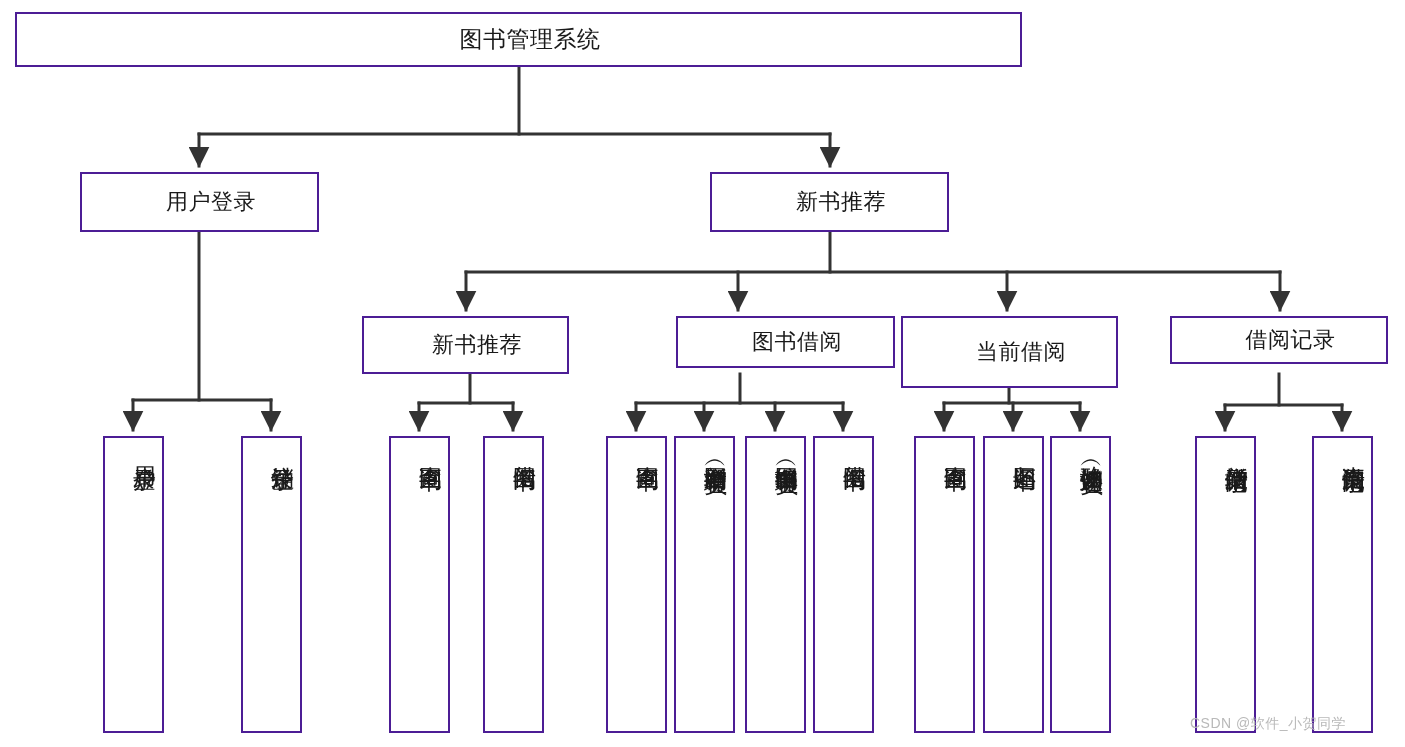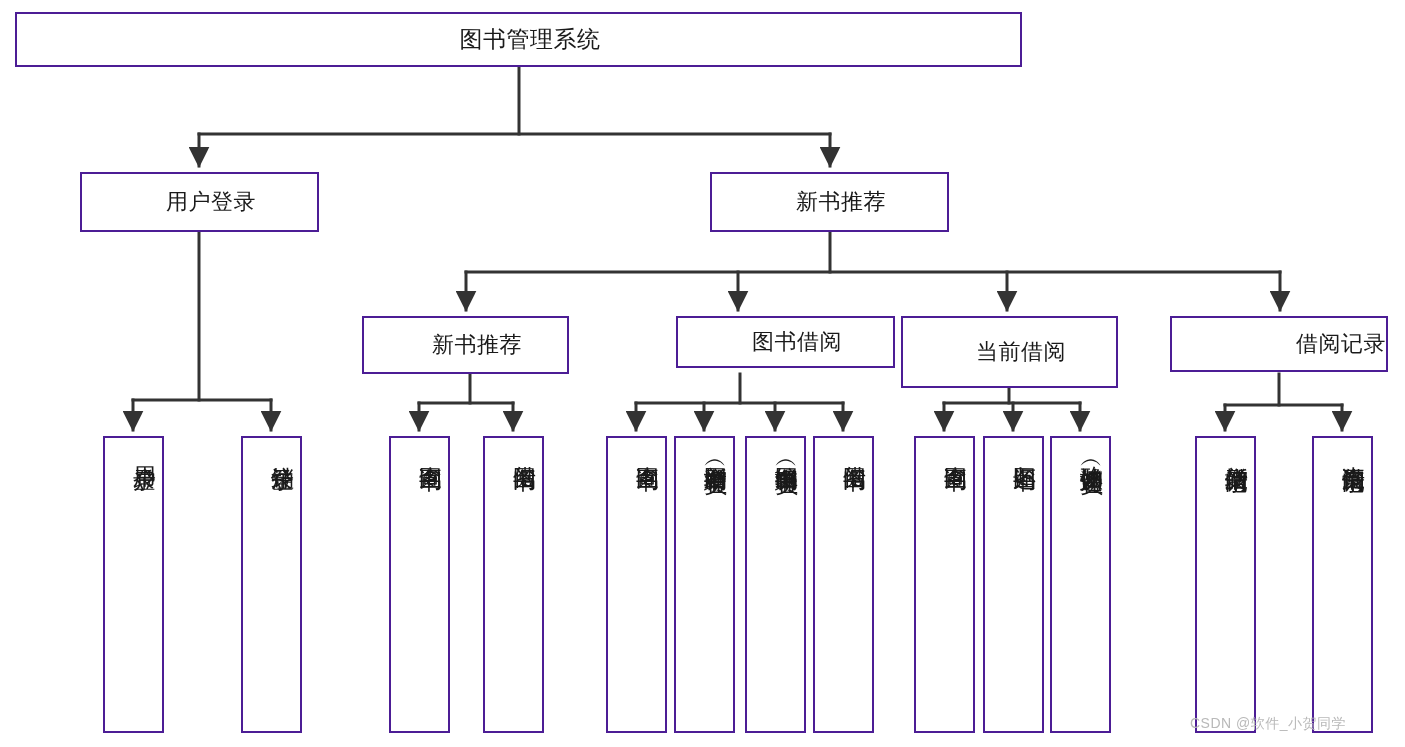--- a/index.html
+++ b/index.html
@@ -138,21 +138,21 @@
 
   <div class="node horizontal" style="left:362px; top:316px; width:207px; height:58px;">
     <span class="node-label">新书推荐</span>
   </div>
   <div class="node horizontal" style="left:631px; top:316px; width:219px; height:52px;margin-left:45px;">
     <span class="node-label">图书借阅</span>
   </div>
   <div class="node horizontal" style="left:901px; top:316px; width:217px; height:72px;">
     <span class="node-label">当前借阅</span>
   </div>
-  <div class="node horizontal" style="left:1170px; top:316px; width:218px; height:56px;justify-content:flex-end;">
+  <div class="node horizontal" style="left:1170px; top:316px; width:218px; height:48px;">
     <span class="node-label">借阅记录</span>
   </div>
 
   <div class="node vertical" style="left:103px; top:436px; width:61px; height:297px;">
     <span class="node-label">用户登录</span>
   </div>
   <div class="node vertical" style="left:241px; top:436px; width:61px; height:297px;">
     <span class="node-label">注销登录</span>
   </div>
 

